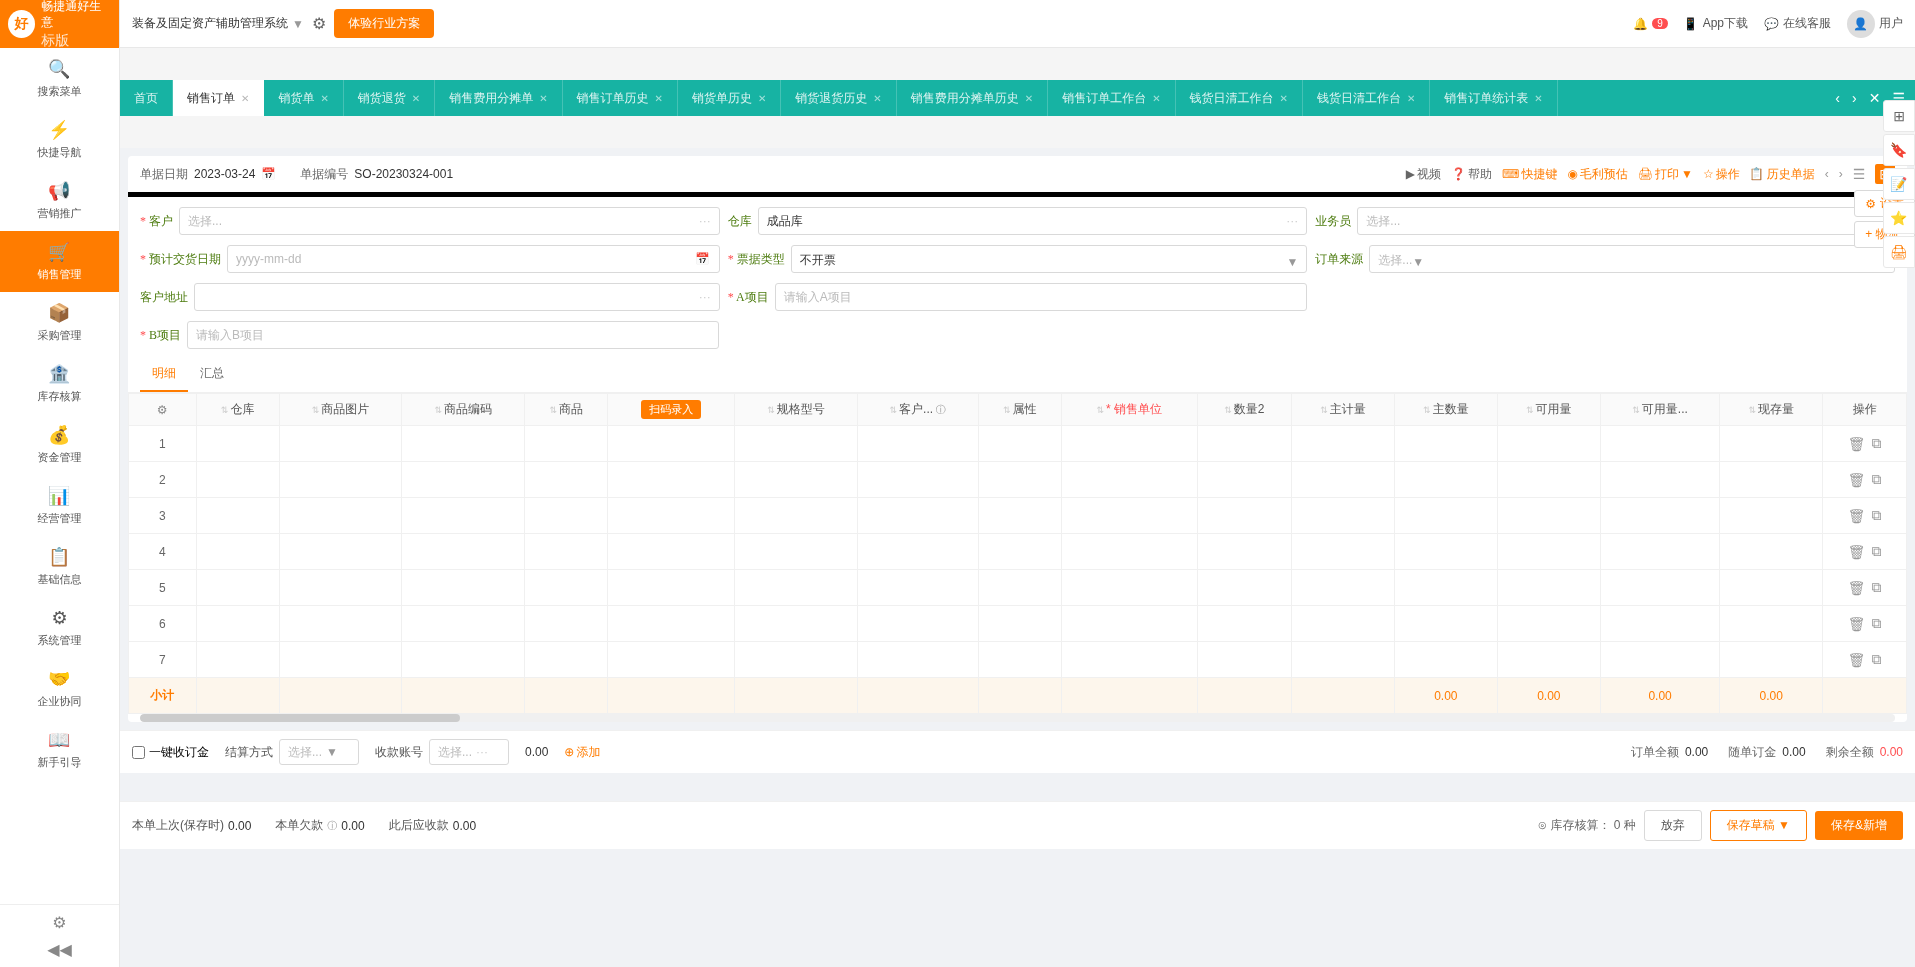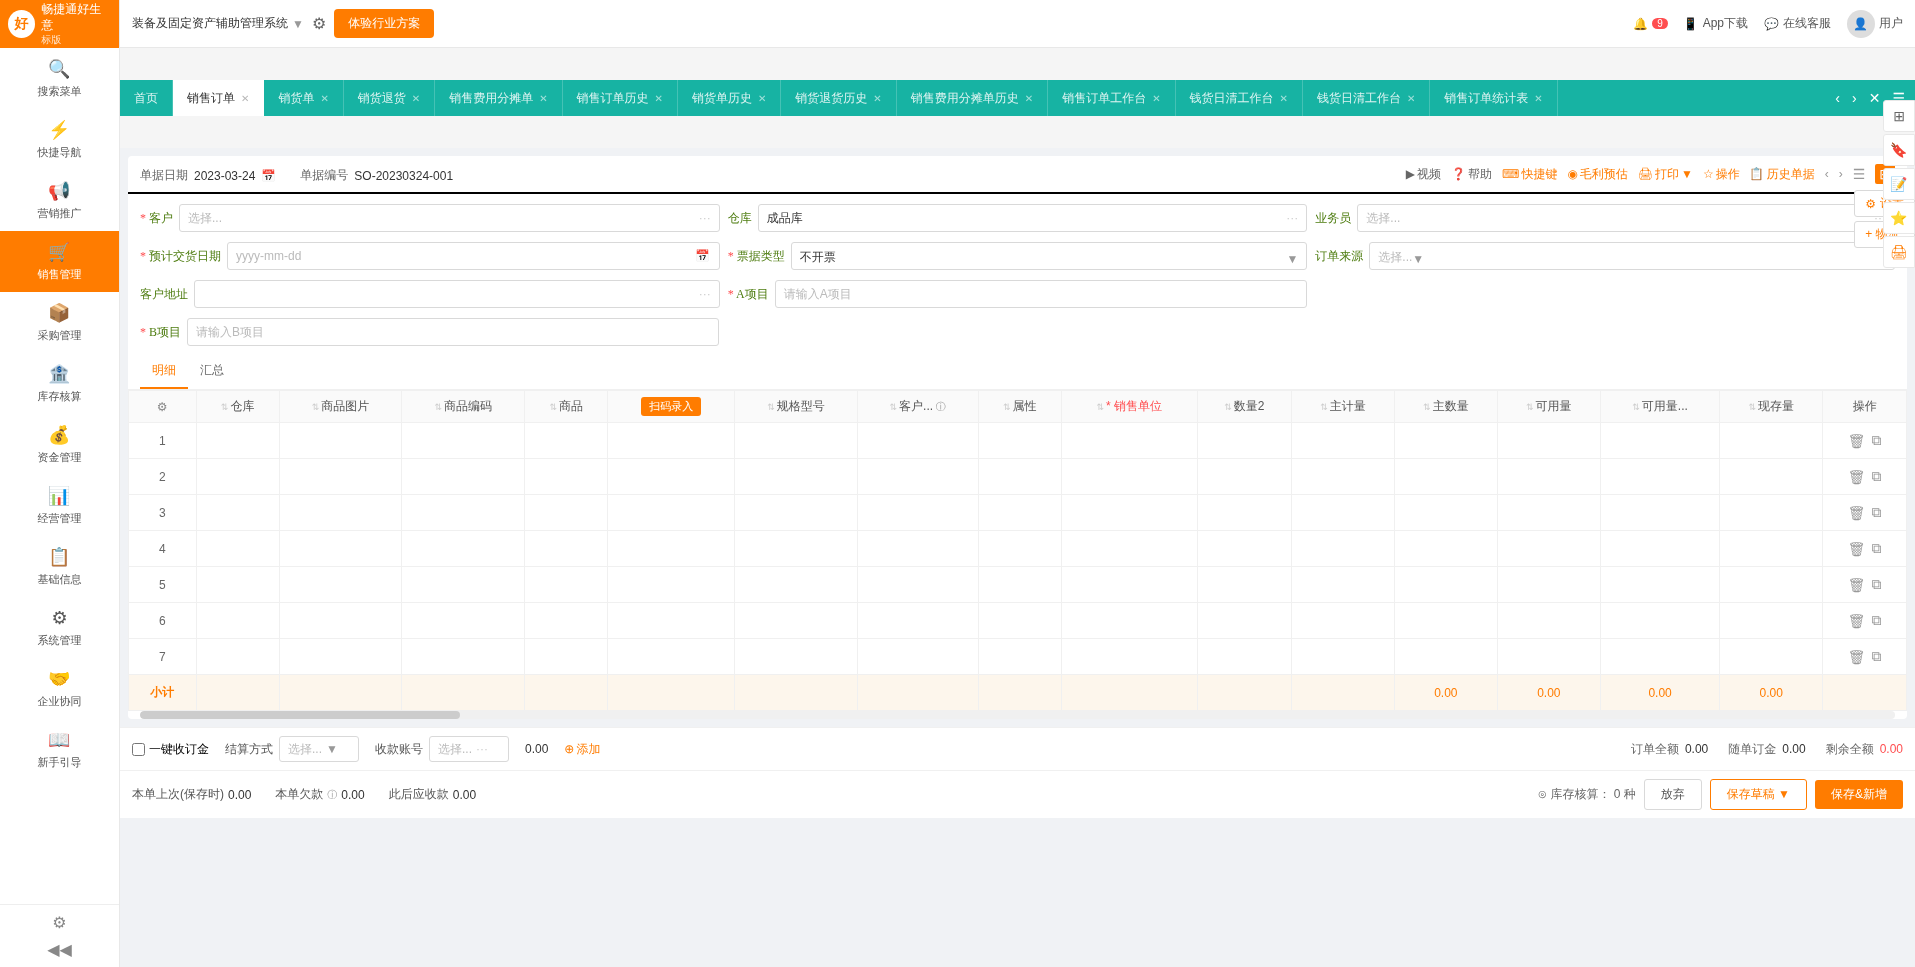--- a/index.html
+++ b/index.html
@@ -40,21 +40,21 @@
     .tab-item .tab-close { color: inherit; font-size: 10px; opacity: 0.7; }
     .tab-item.active .tab-close { color: #999; }
     .tabs-nav { display: flex; align-items: center; margin-left: auto; padding: 0 6px; gap: 4px; }
     .tabs-nav-btn { color: #fff; background: none; border: none; cursor: pointer; font-size: 14px; padding: 2px 4px; }
 
     
     .content { flex: 1; overflow-y: auto; background: #f0f2f5; display: flex; flex-direction: column; }
 
     
     .form-card { background: #fff; margin: 8px; border-radius: 4px; padding: 0; flex-shrink: 0; }
-    .form-header { display: flex; align-items: flex-end; padding: 8px 12px; border-bottom: 2px solid #000000; gap: 24px; }
+    .form-header { display: flex; align-items: center; padding: 8px 12px; border-bottom: 5px solid #000000; gap: 24px; }
     .form-header-field { display: flex; align-items: center; gap: 6px; }
     .form-header-label { color: #666; }
     .form-header-value { color: #333; font-weight: 500; }
     .form-header-actions { margin-left: auto; display: flex; align-items: center; gap: 10px; color: #666; font-size: 12px; }
     .form-header-actions span { cursor: pointer; display: flex; align-items: center; gap: 2px; }
     .form-action-btn { display: flex; align-items: center; gap: 2px; cursor: pointer; }
     .side-btn { background: #fff; border: 1px solid #d9d9d9; border-radius: 3px; padding: 4px 10px; cursor: pointer; display: flex; align-items: center; gap: 4px; color: #ff7c00; font-size: 12px; }
 
     
     .table-tabs { display: flex; align-items: center; padding: 0 12px; border-bottom: 1px solid #f0f0f0; }
@@ -86,21 +86,21 @@
     .bottom-input { border: 1px solid #d9d9d9; border-radius: 3px; padding: 3px 8px; height: 26px; min-width: 80px; color: #bbb; display: flex; align-items: center; }
     .add-btn { color: #ff7c00; cursor: pointer; display: flex; align-items: center; gap: 2px; }
     .bottom-num { color: #333; font-weight: 500; }
     .bottom-right { margin-left: auto; display: flex; flex-direction: column; align-items: flex-end; gap: 2px; }
     .summary-row { display: flex; gap: 20px; align-items: center; }
     .summary-item { display: flex; gap: 6px; align-items: center; }
     .summary-label { color: #666; }
     .summary-value { color: #333; font-weight: 500; }
 
     
-    .footer { background: #fff; padding: 8px 12px; border-top: 1px solid #f0f0f0; display: flex; align-items: center; gap: 24px; flex-shrink: 0; }
+    .footer { background: #fff; padding: 8px 12px; border-top: 1px solid #f0f0f0; display: flex; align-items: center; gap: 24px; flex-shrink: 0; margin-top: 28px; }
     .footer-field { display: flex; align-items: center; gap: 4px; color: #555; }
     .footer-field .q { color: #999; font-size: 10px; cursor: pointer; }
     .footer-right { margin-left: auto; display: flex; align-items: center; gap: 8px; }
     .goods-count { color: #666; }
     .discard-btn { border: 1px solid #d9d9d9; background: #fff; border-radius: 3px; padding: 6px 16px; cursor: pointer; color: #555; }
     .save-draft-btn { border: 1px solid #ff7c00; background: #fff; color: #ff7c00; border-radius: 3px; padding: 6px 16px; cursor: pointer; }
     .save-new-btn { background: #ff7c00; color: #fff; border: none; border-radius: 3px; padding: 6px 16px; cursor: pointer; }
 
     
     .right-side { position: fixed; right: 0; top: 100px; display: flex; flex-direction: column; gap: 2px; z-index: 100; }
@@ -118,21 +118,21 @@
     .ff-select-arrow { color: #999; }
   </style>
 </head>
 <body>
 
 <div class="sidebar">
   <div class="sidebar-logo">
     <div class="sidebar-logo-icon">好</div>
     <div class="sidebar-logo-text">
       <div>畅捷通好生意</div>
-      <div style="font-size:10px;opacity:0.8;">标版</div>
+      <div style="font-size:14px;opacity:0.8;">标版</div>
     </div>
   </div>
   <div class="sidebar-menu" id="sidebar-menu">
       <div class="sidebar-item">
         <span class="s-icon">🔍</span>
         <span class="s-label">搜索菜单</span>
       </div>
       <div class="sidebar-item">
         <span class="s-icon">⚡</span>
         <span class="s-label">快捷导航</span>

